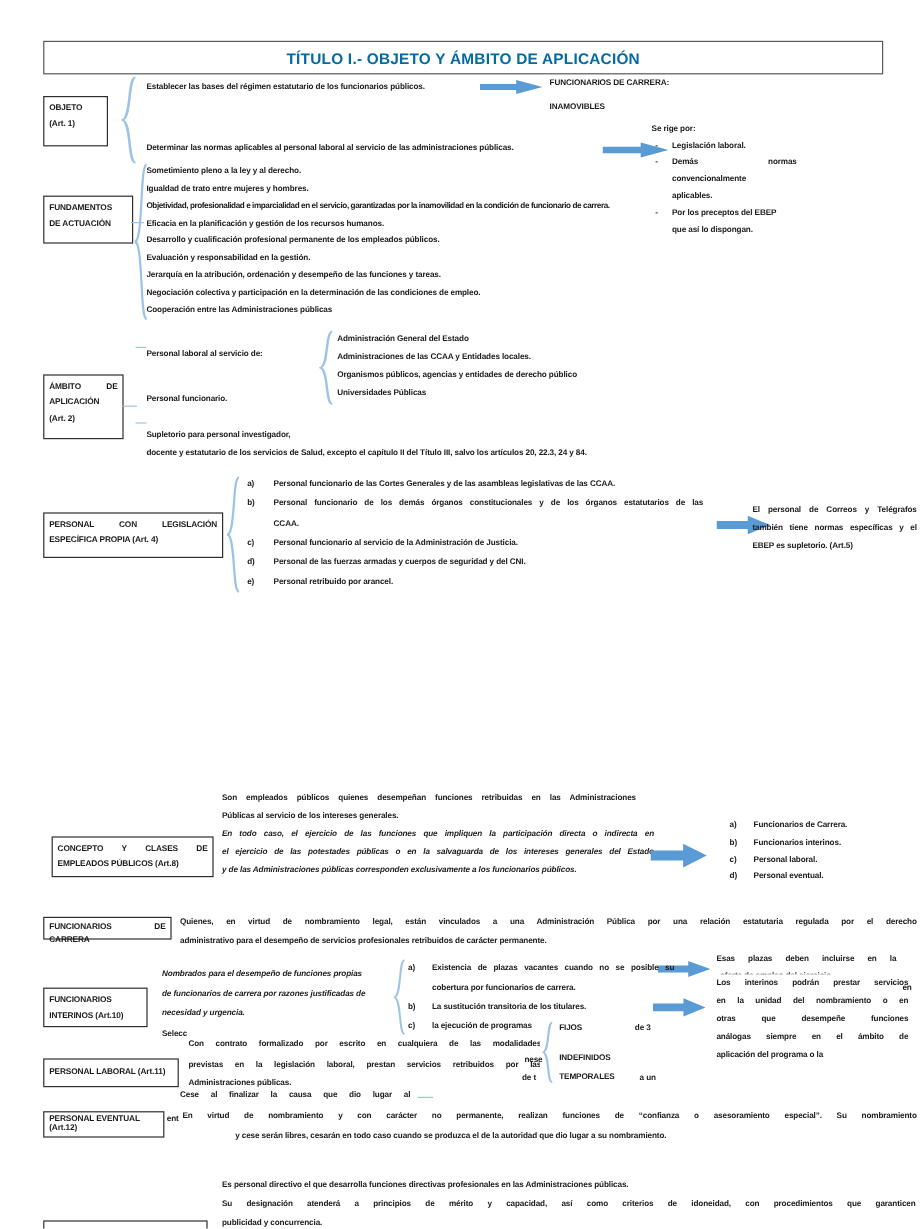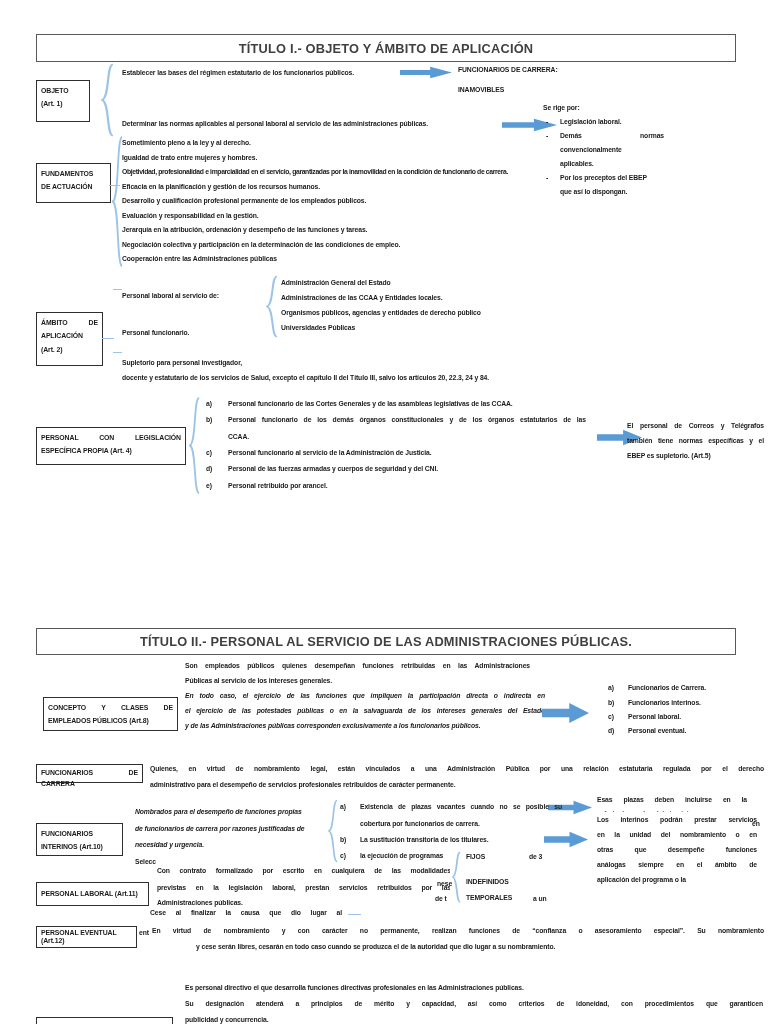--- a/index.html
+++ b/index.html
@@ -7,21 +7,21 @@
         font-family:"Liberation Sans",sans-serif;color:#1a1a1a;}
   .t{position:absolute;font-size:6.8px;font-weight:bold;line-height:1.2;white-space:nowrap;letter-spacing:-0.1px;}
   .i{font-style:italic;}
   .jl{text-align:justify;text-align-last:justify;white-space:normal;}
   .jn{text-align:justify;white-space:normal;}
   .cond{letter-spacing:-0.35px;}
   .box{position:absolute;border:1.6px solid #2e2e2e;background:#fff;padding:3px 4px;box-sizing:border-box;}
   .bl{font-size:6.9px;font-weight:bold;line-height:1.95;letter-spacing:-0.1px;}
   .spread{text-align:justify;text-align-last:justify;}
   .title-box{position:absolute;border:1.7px solid #595959;background:#fff;display:flex;align-items:center;justify-content:center;
-             font-size:12.8px;font-weight:bold;color:#404040;letter-spacing:0.2px;}
+             font-size:12.8px;font-weight:bold;color:#0369a1;letter-spacing:0.2px;}
   .arrow{position:absolute;background:#5b9bd5;clip-path:polygon(0 31%,58% 31%,58% 5%,100% 50%,58% 95%,58% 69%,0 69%);}
   .dash{position:absolute;border-top:1.5px solid #9dc3e6;}
   .brace{position:absolute;}
   .wcover{position:absolute;background:#fff;}
   .lh15{line-height:2.2;}
 </style>
 </head>
 <body>
 
 <div class="page">
@@ -106,21 +106,20 @@
   <div class="t" style="left:228px;top:433px;">CCAA.</div>
   <div class="t" style="left:206px;top:449px;">c)</div>
   <div class="t" style="left:228px;top:449px;">Personal funcionario al servicio de la Administración de Justicia.</div>
   <div class="t" style="left:206px;top:465px;">d)</div>
   <div class="t" style="left:228px;top:465px;">Personal de las fuerzas armadas y cuerpos de seguridad y del CNI.</div>
   <div class="t" style="left:206px;top:482px;">e)</div>
   <div class="t" style="left:228px;top:482px;">Personal retribuido por arancel.</div>
   <div class="arrow" style="left:597px;top:429px;width:45px;height:17px;"></div>
   <div class="t jn lh15" style="left:627px;top:419px;width:137px;">El personal de Correos y Telégrafos también tiene normas específicas y el EBEP es supletorio. (Art.5)</div>
 
-  <div class="title-box" style="left:36px;top:628px;width:698px;height:25px;">TÍTULO II.- PERSONAL AL SERVICIO DE LAS ADMINISTRACIONES PÚBLICAS.</div>
 
   <div class="t jl" style="left:185px;top:662px;width:345px;">Son empleados públicos quienes desempeñan funciones retribuidas en las Administraciones</div>
   <div class="t" style="left:185px;top:677px;">Públicas al servicio de los intereses generales.</div>
   <div class="box" style="left:43px;top:697px;width:135px;height:34px;">
     <div class="bl spread">CONCEPTO Y CLASES DE</div>
     <div class="bl">EMPLEADOS PÚBLICOS (Art.8)</div>
   </div>
   <div class="t i jl" style="left:185px;top:692px;width:360px;">En todo caso, el ejercicio de las funciones que impliquen la participación directa o indirecta en</div>
   <div class="t i jl" style="left:185px;top:707px;width:360px;">el ejercicio de las potestades públicas o en la salvaguarda de los intereses generales del Estado</div>
   <div class="t i" style="left:185px;top:722px;">y de las Administraciones públicas corresponden exclusivamente a los funcionarios públicos.</div>

